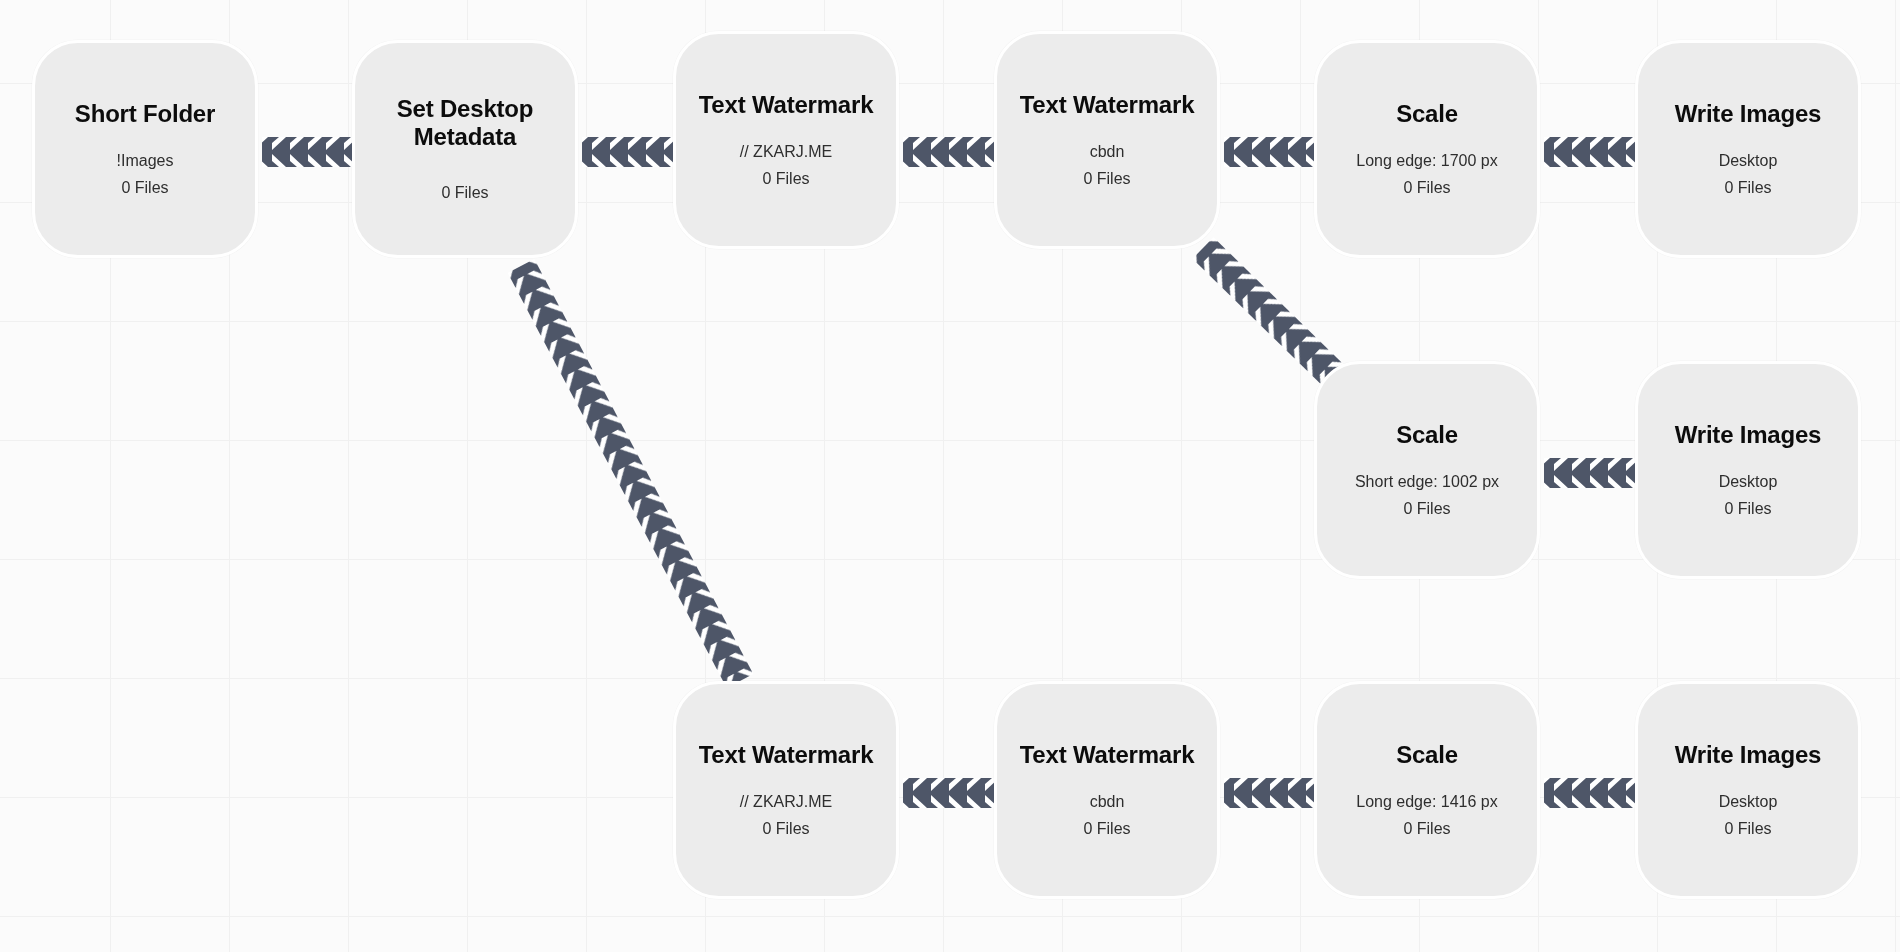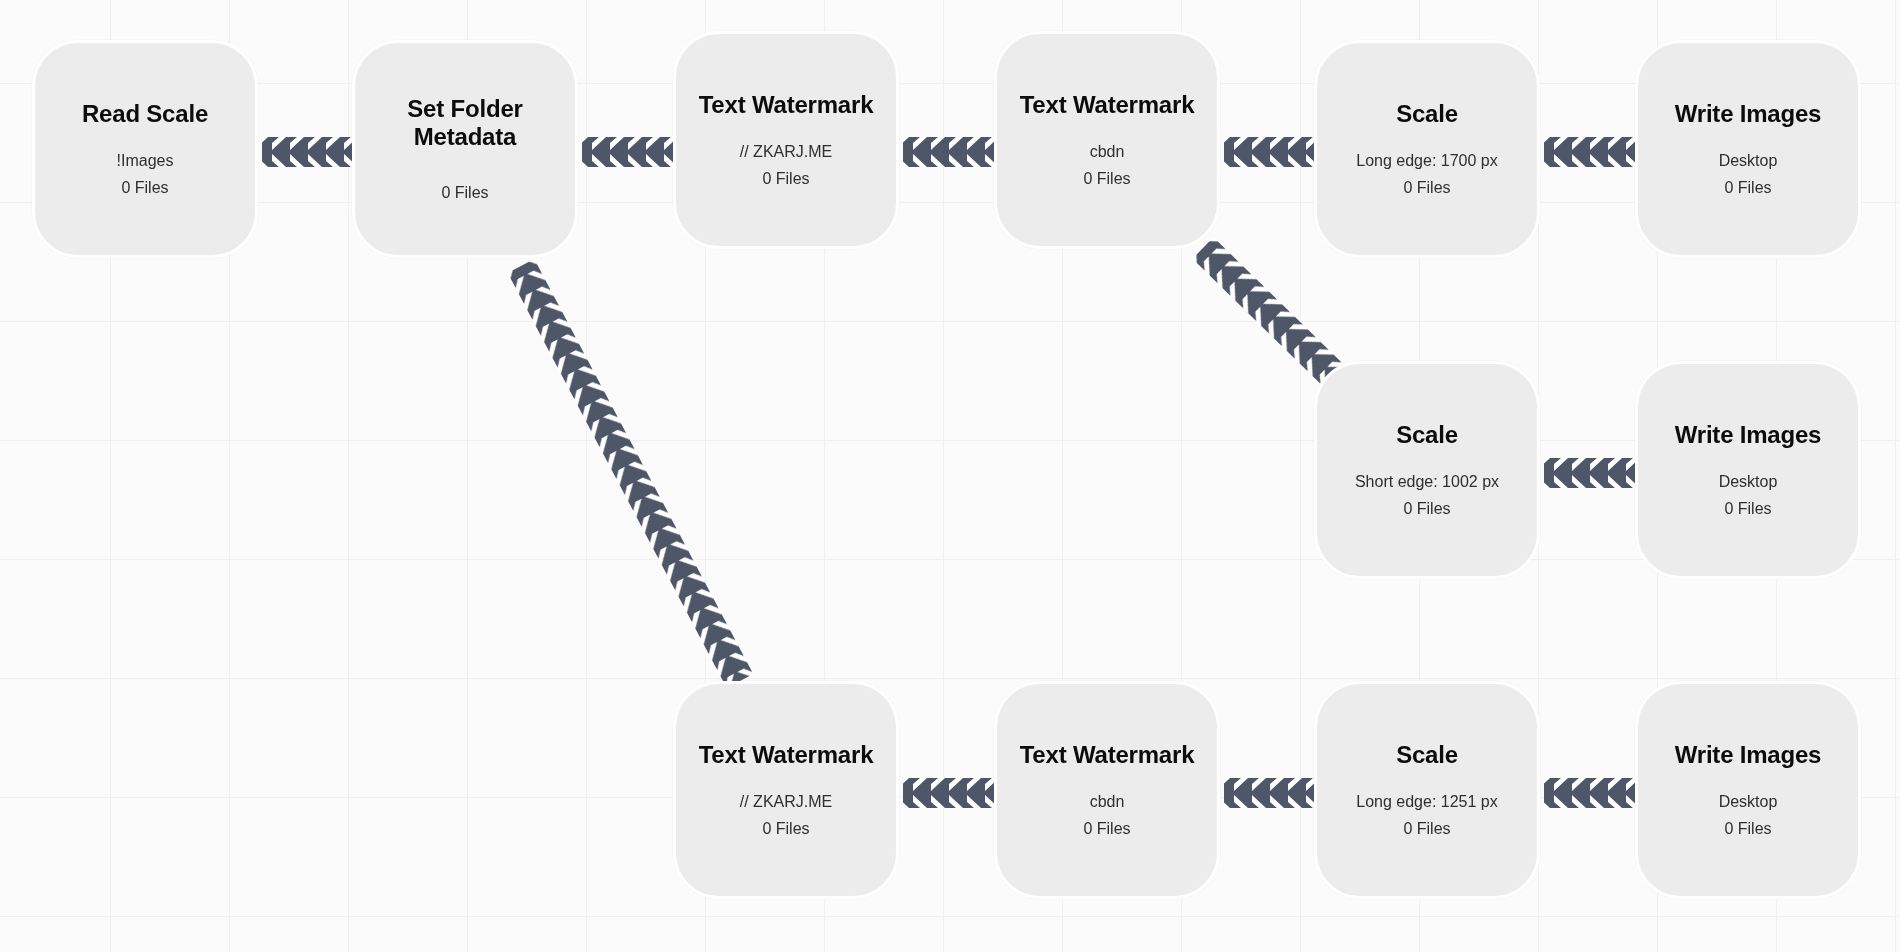--- a/index.html
+++ b/index.html
@@ -130,28 +130,28 @@
           <rect x="0" y="-15" width="469.239810757783" height="30" fill="url(#chevronPat)"></rect>
         </g>
         <g transform="translate(1203,248) rotate(44.33637199998674)">
           <rect x="0" y="-15" width="183.15294155431957" height="30" fill="url(#chevronPat)"></rect>
         </g>
       </g>
   </svg>
 
   <div id="nodes">
       <div class="node" style="left: 32px; top: 40px;">
-        <div class="node-title">Read Scale</div>
+        <div class="node-title">Short Folder</div>
         <div class="node-meta">
           <div class="node-sub">!Images</div>
           <div class="node-count">0 Files</div>
         </div>
       </div>
       <div class="node no-sub" style="left: 352px; top: 40px;">
-        <div class="node-title">Set Folder Metadata</div>
+        <div class="node-title">Set Desktop Metadata</div>
         <div class="node-meta">
           <div class="node-count">0 Files</div>
         </div>
       </div>
       <div class="node" style="left: 673px; top: 31px;">
         <div class="node-title">Text Watermark</div>
         <div class="node-meta">
           <div class="node-sub">// ZKARJ.ME</div>
           <div class="node-count">0 Files</div>
         </div>
@@ -201,21 +201,21 @@
       <div class="node" style="left: 994px; top: 681px;">
         <div class="node-title">Text Watermark</div>
         <div class="node-meta">
           <div class="node-sub">cbdn</div>
           <div class="node-count">0 Files</div>
         </div>
       </div>
       <div class="node" style="left: 1314px; top: 681px;">
         <div class="node-title">Scale</div>
         <div class="node-meta">
-          <div class="node-sub">Long edge: 1251 px</div>
+          <div class="node-sub">Long edge: 1416 px</div>
           <div class="node-count">0 Files</div>
         </div>
       </div>
       <div class="node" style="left: 1635px; top: 681px;">
         <div class="node-title">Write Images</div>
         <div class="node-meta">
           <div class="node-sub">Desktop</div>
           <div class="node-count">0 Files</div>
         </div>
       </div>

